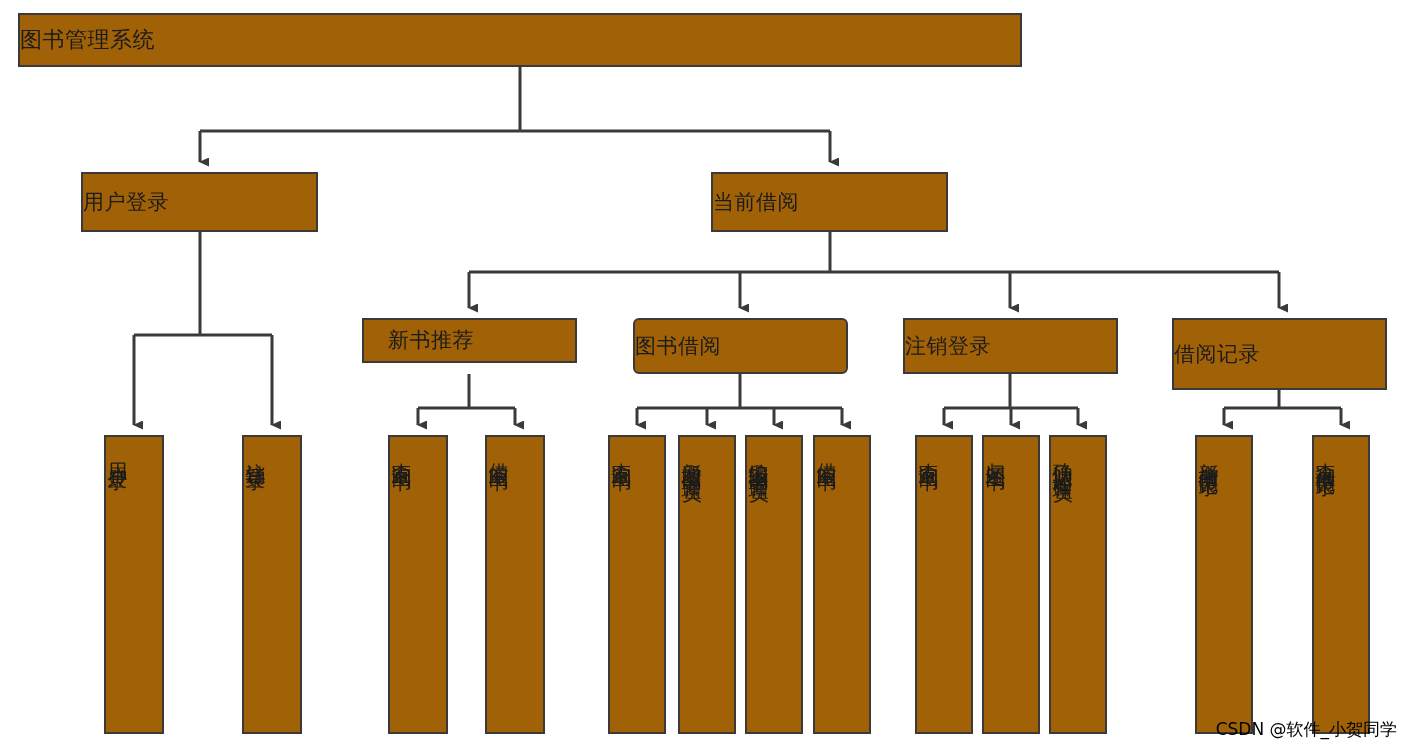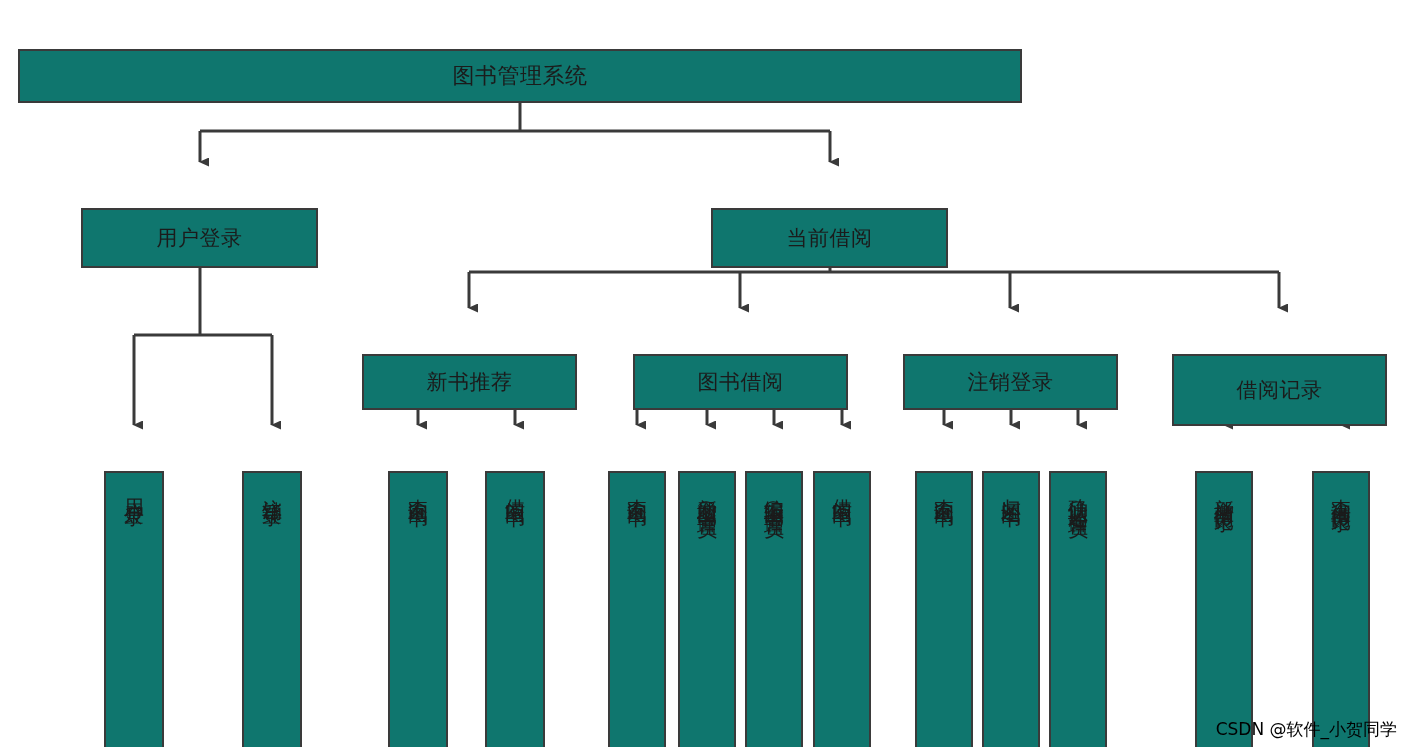--- a/index.html
+++ b/index.html
@@ -22,27 +22,26 @@
     position: absolute;
     left: 0;
     top: 0;
     width: 1405px;
     height: 747px;
   }
   .node {
     position: absolute;
     box-sizing: border-box;
     border: 2px solid #3a3a3a;
-    background: #0f766e;
+    background: #a16207;
     color: #1b1b1b;
     display: flex;
     align-items: center;
-    justify-content: center;
+    justify-content: flex-start;
     z-index: 2;
-    margin-top: 36px;
   }
   .node-label {
     font-size: 21px;
     line-height: 1.15;
     letter-spacing: 0.5px;
     white-space: nowrap;
     color: #1b1b1b;
   }
   .node.vertical {
     align-items: flex-start;
@@ -140,25 +139,25 @@
   </div>
 
   <div class="node level2" style="left: 81px; top: 172px; width: 237px; height: 60px; border-color: rgb(58, 58, 58); color: rgb(27, 27, 27);">
     <span class="node-label">用户登录</span>
   </div>
 
   <div class="node level2" style="left: 711px; top: 172px; width: 237px; height: 60px; border-color: rgb(58, 58, 58); color: rgb(27, 27, 27);">
     <span class="node-label">当前借阅</span>
   </div>
 
-  <div class="node level3" style="left: 362px; top: 318px; width: 215px; height: 56px; border-color: rgb(58, 58, 58); color: rgb(27, 27, 27);">
+  <div class="node level3" style="left: 362px; top: 318px; width: 215px; height: 45px; border-color: rgb(58, 58, 58); color: rgb(27, 27, 27); padding-left: 24px;">
     <span class="node-label">新书推荐</span>
   </div>
 
-  <div class="node level3" style="left: 633px; top: 318px; width: 215px; height: 56px; border-color: rgb(58, 58, 58); color: rgb(27, 27, 27);">
+  <div class="node level3" style="left: 633px; top: 318px; width: 215px; height: 56px; border-color: rgb(58, 58, 58); color: rgb(27, 27, 27); border-radius: 6px;">
     <span class="node-label">图书借阅</span>
   </div>
 
   <div class="node level3" style="left: 903px; top: 318px; width: 215px; height: 56px; border-color: rgb(58, 58, 58); color: rgb(27, 27, 27);">
     <span class="node-label">注销登录</span>
   </div>
 
   <div class="node level3" style="left: 1172px; top: 318px; width: 215px; height: 72px; border-color: rgb(58, 58, 58); color: rgb(27, 27, 27);">
     <span class="node-label">借阅记录</span>
   </div>

